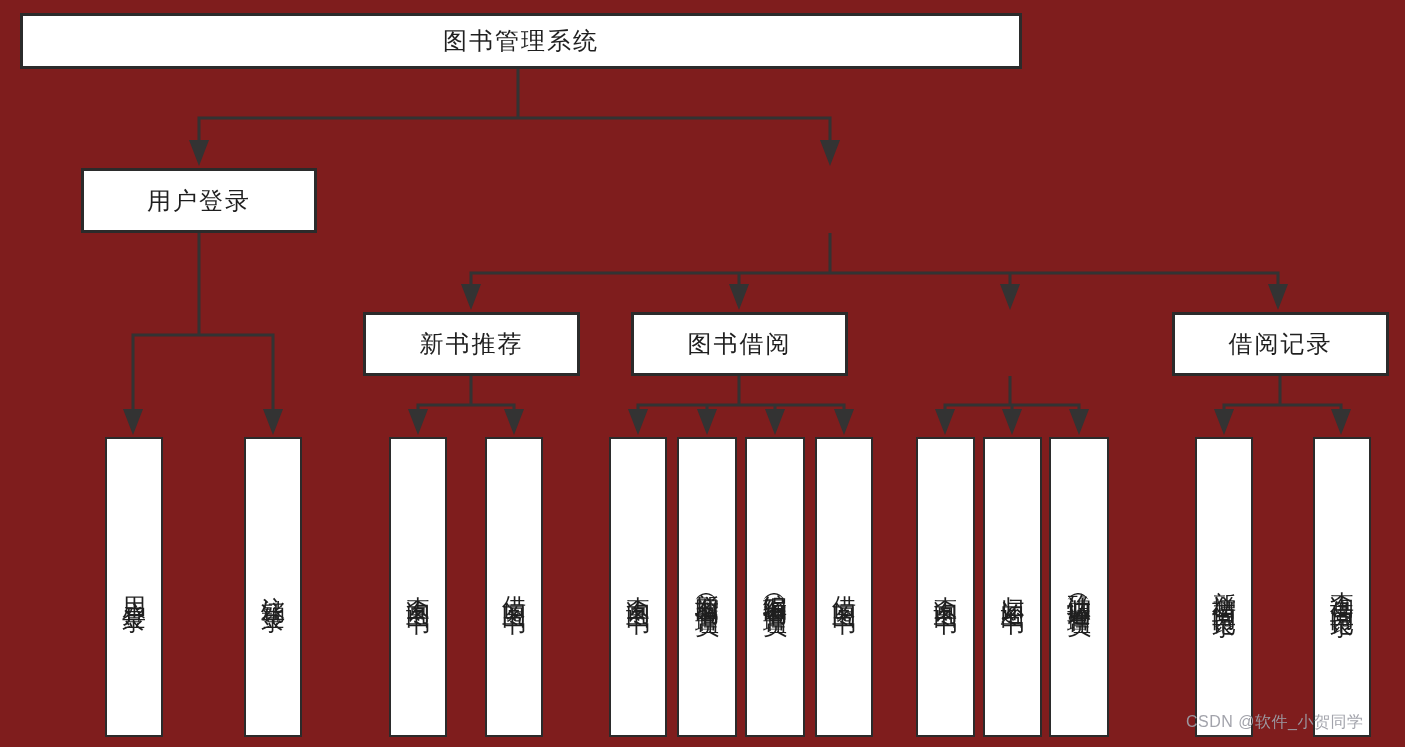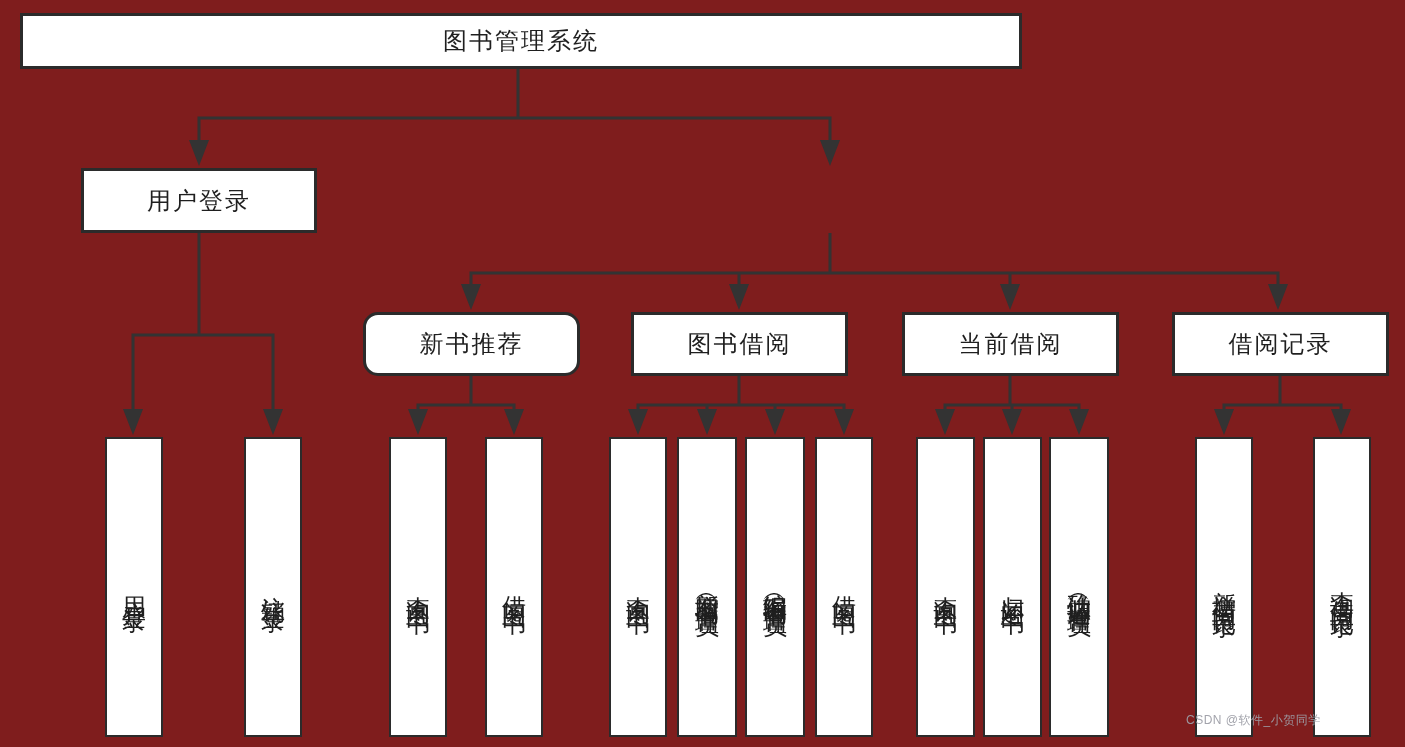--- a/index.html
+++ b/index.html
@@ -45,21 +45,21 @@
   .connectors {
     position: absolute;
     left: 0;
     top: 0;
     z-index: 1;
   }
   .watermark {
     position: absolute;
     left: 1186px;
     top: 712px;
-    font-size: 12px;
+    font-size: 16px;
     letter-spacing: 0.5px;
     color: rgba(157, 158, 166, 0.95);
     white-space: nowrap;
     z-index: 5;
   }
 </style>
 </head>
 <body>
 
 <div class="canvas">
@@ -105,28 +105,25 @@
   </svg>
 
   <div class="node" style="left:20px; top:13px; width:1002px; height:56px;">
     <span class="hlabel">图书管理系统</span>
   </div>
 
   <div class="node" style="left:81px; top:168px; width:236px; height:65px;">
     <span class="hlabel">用户登录</span>
   </div>
 
-  <div class="node" style="left:363px; top:312px; width:217px; height:64px;border-radius:15px;">
+  <div class="node" style="left:363px; top:312px; width:217px; height:64px;">
     <span class="hlabel">新书推荐</span>
   </div>
   <div class="node" style="left:631px; top:312px; width:217px; height:64px;">
     <span class="hlabel">图书借阅</span>
-  </div>
-  <div class="node" style="left:902px; top:312px; width:217px; height:64px;">
-    <span class="hlabel">当前借阅</span>
   </div>
   <div class="node" style="left:1172px; top:312px; width:217px; height:64px;">
     <span class="hlabel">借阅记录</span>
   </div>
 
   <div class="node leaf" style="left:105px; top:437px; width:58px; height:300px;">
     <span class="vlabel">用户登录</span>
   </div>
   <div class="node leaf" style="left:244px; top:437px; width:58px; height:300px;">
     <span class="vlabel">注销登录</span>

